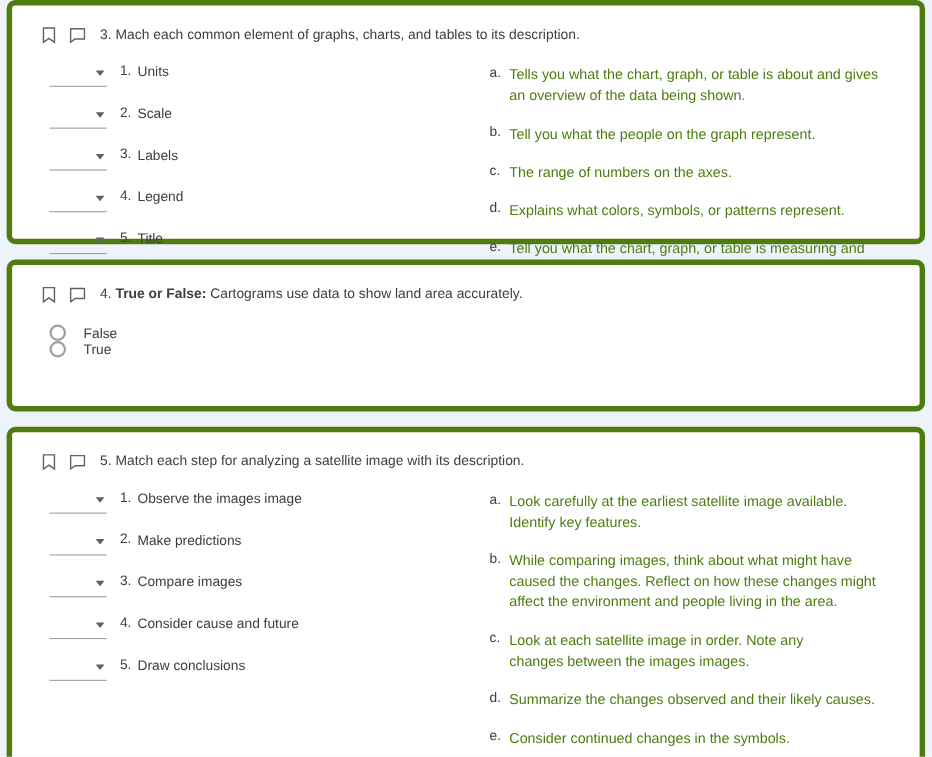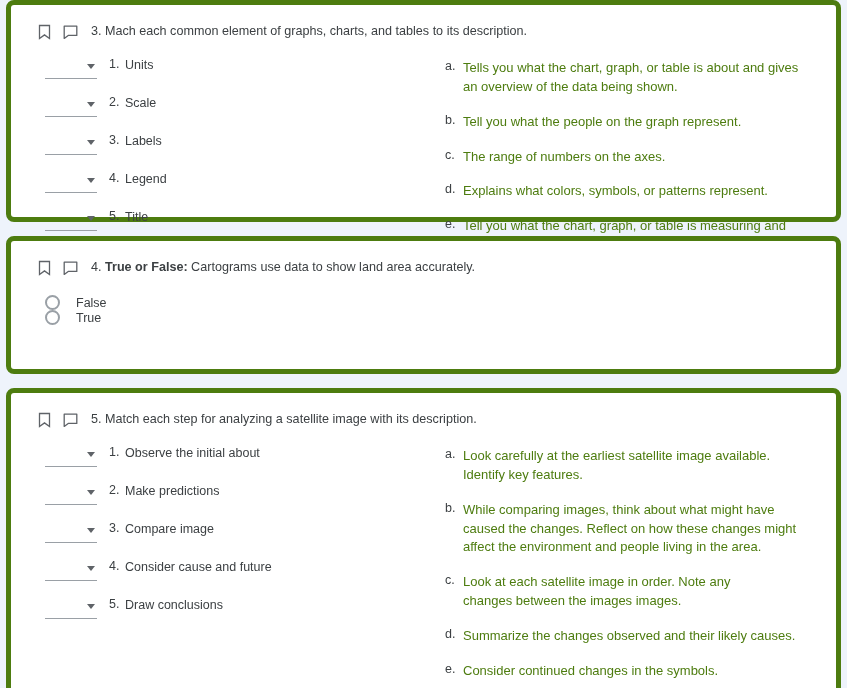--- a/index.html
+++ b/index.html
@@ -290,37 +290,37 @@
       </div>
 
       <div class="match-grid">
         <div class="left-col">
 
           <div class="match-row">
             <div class="dropdown">
                 <span class="caret"></span>
               </div>
             <div class="item-num">1.</div>
-            <div class="item-label">Observe the initial about</div>
+            <div class="item-label">Observe the images image</div>
           </div>
 
           <div class="match-row">
             <div class="dropdown">
                 <span class="caret"></span>
               </div>
             <div class="item-num">2.</div>
             <div class="item-label">Make predictions</div>
           </div>
 
           <div class="match-row">
             <div class="dropdown">
                 <span class="caret"></span>
               </div>
             <div class="item-num">3.</div>
-            <div class="item-label">Compare image</div>
+            <div class="item-label">Compare images</div>
           </div>
 
           <div class="match-row">
             <div class="dropdown">
                 <span class="caret"></span>
               </div>
             <div class="item-num">4.</div>
             <div class="item-label">Consider cause and future</div>
           </div>
 

